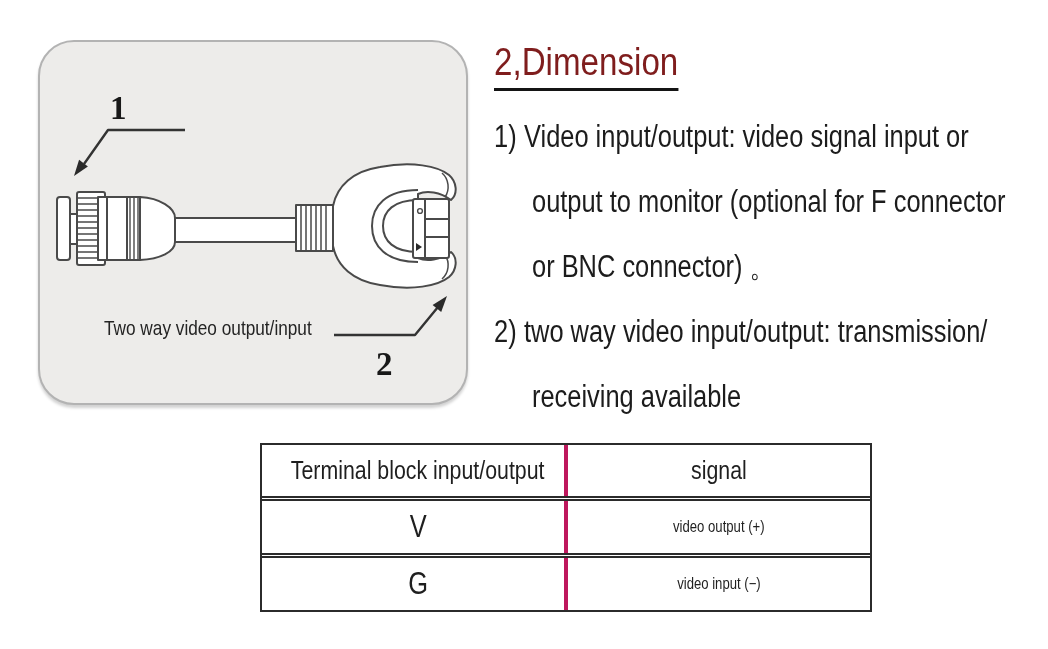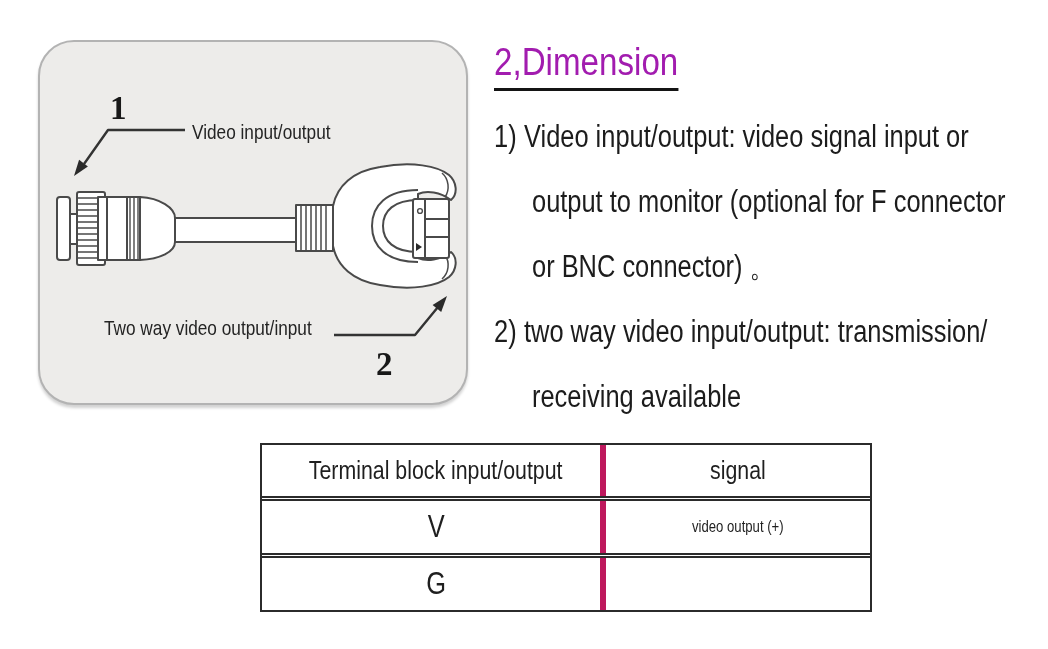--- a/index.html
+++ b/index.html
@@ -24,41 +24,41 @@
   .callout-label{
     position:absolute;font-size:21px;color:#242424;line-height:1.1;
   }
   #num1{left:70px;top:50px;}
   #label1{left:152px;top:78px;}
   #label2{left:64px;top:274px;}
   #num2{left:336px;top:306px;}
 
   
   .section-title{
-    position:absolute;left:494px;top:42px;font-size:39px;color:#a21caf;line-height:1;
+    position:absolute;left:494px;top:42px;font-size:39px;color:#7f1d1d;line-height:1;
   }
   .section-title .squeeze{
     transform:scaleX(0.85);border-bottom:3px solid #141414;padding-bottom:7px;
   }
   .body-line{position:absolute;left:494px;font-size:31px;line-height:1;color:#1c1c1c;width:560px;}
   .body-line .marker{display:inline-block;margin-right:9px;}
   .body-line.cont{padding-left:38px;}
   #bl1{top:121px;} #bl2{top:186px;} #bl3{top:251px;} #bl4{top:316px;} #bl5{top:381px;}
 
   
   .sig-table{
     position:absolute;left:260px;top:443px;width:608px;
     border:2px solid #2b2b2b;border-collapse:separate;border-spacing:0;background:#fff;
   }
   .sig-table .row{display:flex;}
   .sig-table .row + .row{border-top:5px double #2b2b2b;}
   .sig-table .cell{
     display:flex;align-items:center;justify-content:center;box-sizing:border-box;
   }
-  .sig-table .c1{width:344px;border-right:6px solid #be185d;padding-left:10px;}
+  .sig-table .c1{width:306px;border-right:4px solid #be185d;padding-left:10px;}
   .sig-table .c2{flex:1;}
   .sig-table .hrow .cell{height:51px;font-size:26px;}
   .sig-table .drow .cell{height:52px;font-size:16px;}
   .sig-table .drow .c1{font-size:31px;}
 </style>
 </head>
 <body>
 
 <div class="panel">
   <svg width="426" height="361" viewBox="0 0 426 361">
@@ -110,23 +110,20 @@
       </g>
 
       <g stroke="#333333" stroke-width="2.4" fill="none">
         <path d="M294,293 H375 L398,265"></path>
         <path d="M407,254 L401.2,269.9 L392.6,262.9 Z" fill="#2a2a2a" stroke="none"></path>
       </g>
     </g>
   </svg>
 
   <div class="callout-num" id="num1">1</div>
-  <div class="callout-label" id="label1">
-    <span class="squeeze">Video input/output</span>
-  </div>
   <div class="callout-label" id="label2">
     <span class="squeeze">Two way video output/input</span>
   </div>
   <div class="callout-num" id="num2">2</div>
 </div>
 
 <div class="section-title">
   <span class="squeeze">2,Dimension</span>
 </div>
 
@@ -160,14 +157,17 @@
       <span class="squeeze-c">V</span>
     </div>
     <div class="cell c2">
       <span class="squeeze-c">video output (+)</span>
     </div>
   </div>
   <div class="row drow">
     <div class="cell c1">
       <span class="squeeze-c">G</span>
     </div>
+    <div class="cell c2">
+      <span class="squeeze-c">video input (−)</span>
+    </div>
   </div>
 </div>
 
 </body></html>

